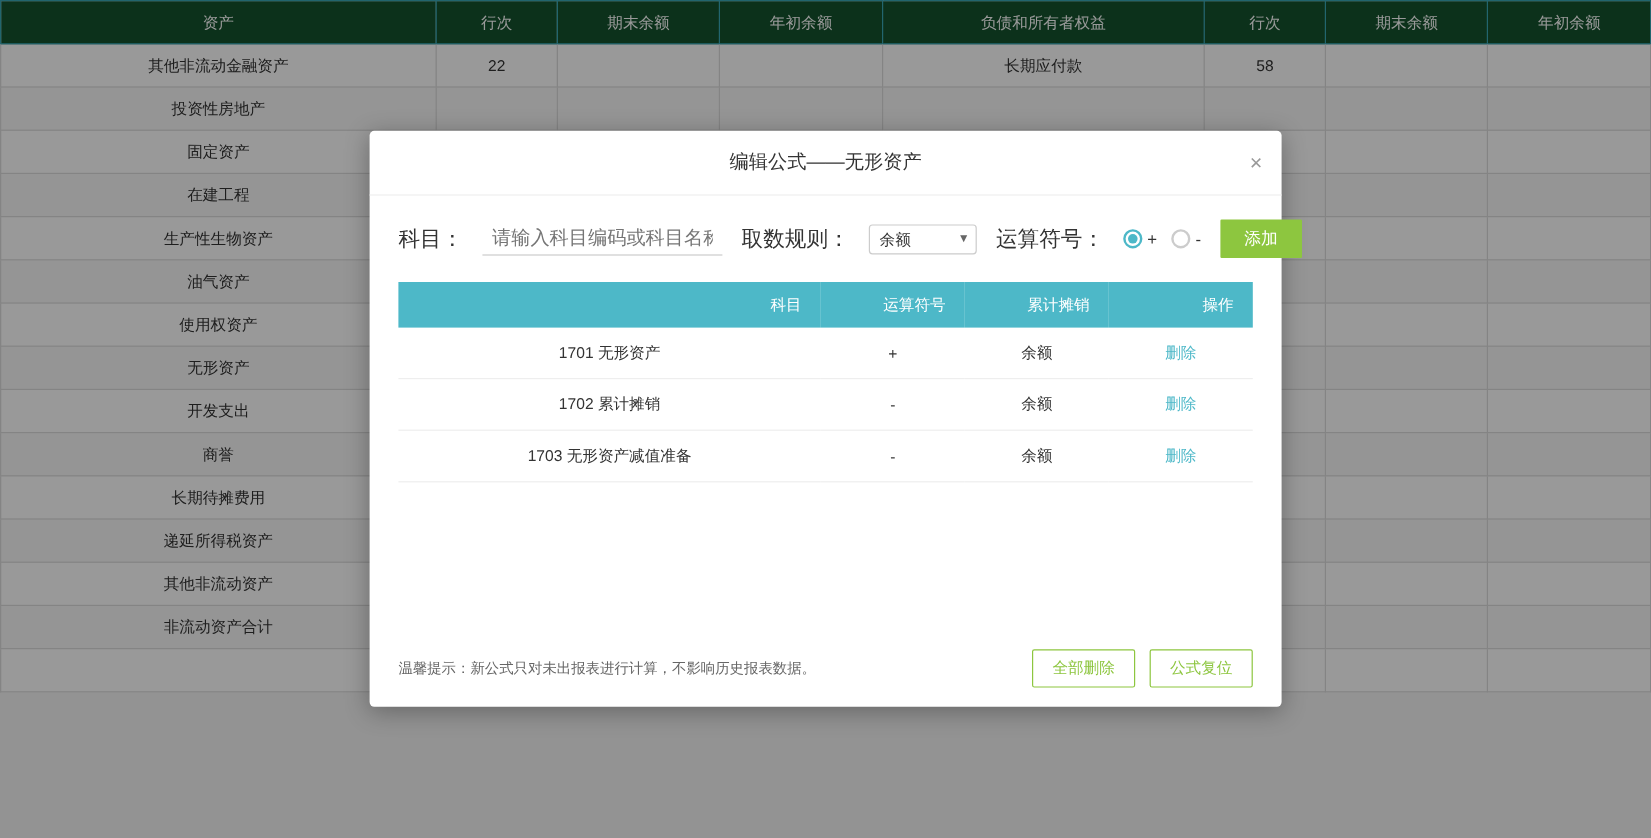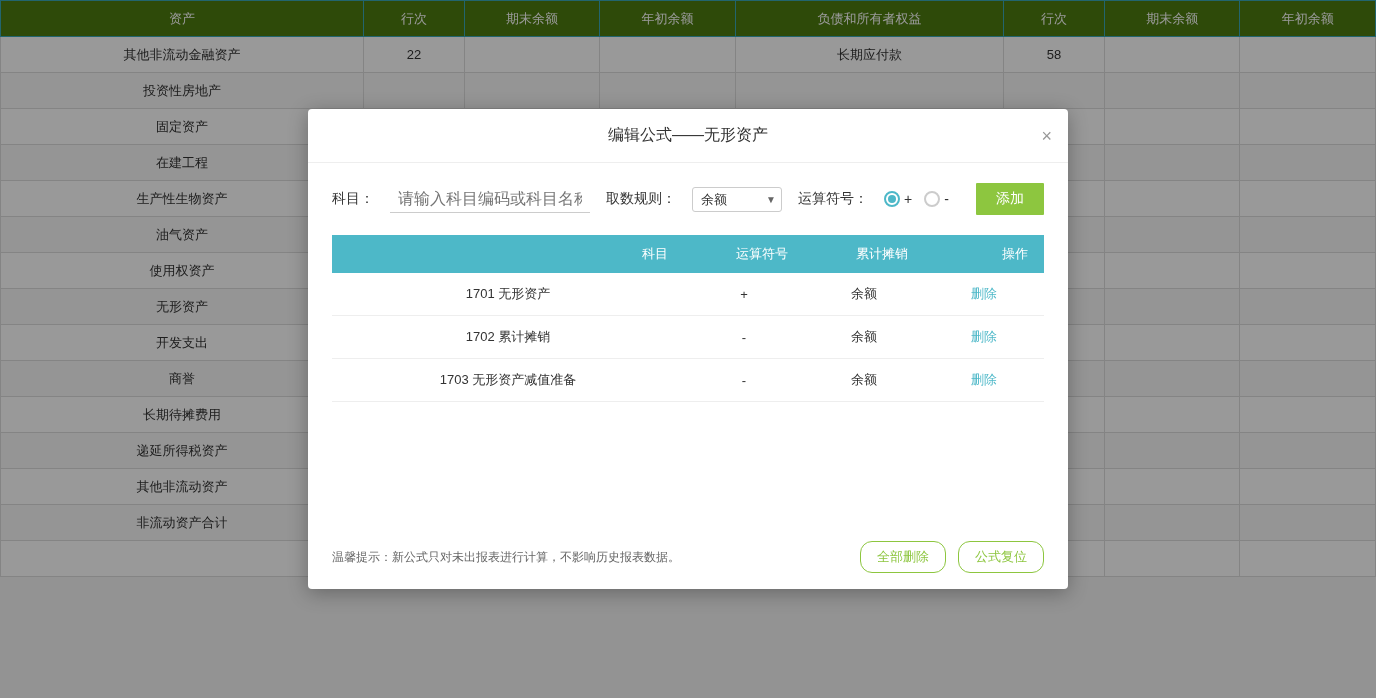--- a/index.html
+++ b/index.html
@@ -22,21 +22,21 @@
     }
 
     .bg-table {
       width: 100%;
       border-collapse: collapse;
       font-size: 13px;
       color: #333;
     }
 
     .bg-table th {
-      background: #4d7c0f;
+      background: #14532d;
       color: #fff;
       padding: 8px 0;
       border: 1px solid #3aa8b8;
       text-align: center;
       font-weight: normal;
       height: 36px;
     }
 
     .bg-table td {
       padding: 8px 12px;
@@ -111,21 +111,21 @@
     .form-row {
       display: flex;
       align-items: center;
       gap: 16px;
       margin-bottom: 20px;
     }
 
     .form-label {
       color: #333;
       white-space: nowrap;
-      font-size: 14px;
+      font-size: 18px;
     }
 
     .form-input {
       border: none;
       border-bottom: 1px solid #ccc;
       outline: none;
       padding: 4px 8px;
       font-size: 16px;
       color: #999;
       width: 200px;
@@ -268,21 +268,21 @@
 
     .footer-actions {
       display: flex;
       gap: 12px;
     }
 
     .btn-outline {
       background: #fff;
       border: 1px solid #8dc63f;
       color: #8dc63f;
-      border-radius: 12px;
+      border-radius: 2px;
       padding: 6px 16px;
       font-size: 13px;
       cursor: pointer;
     }
   </style>
 </head>
 <body>
 
 <div class="bg-table-wrap">
   <table class="bg-table">

